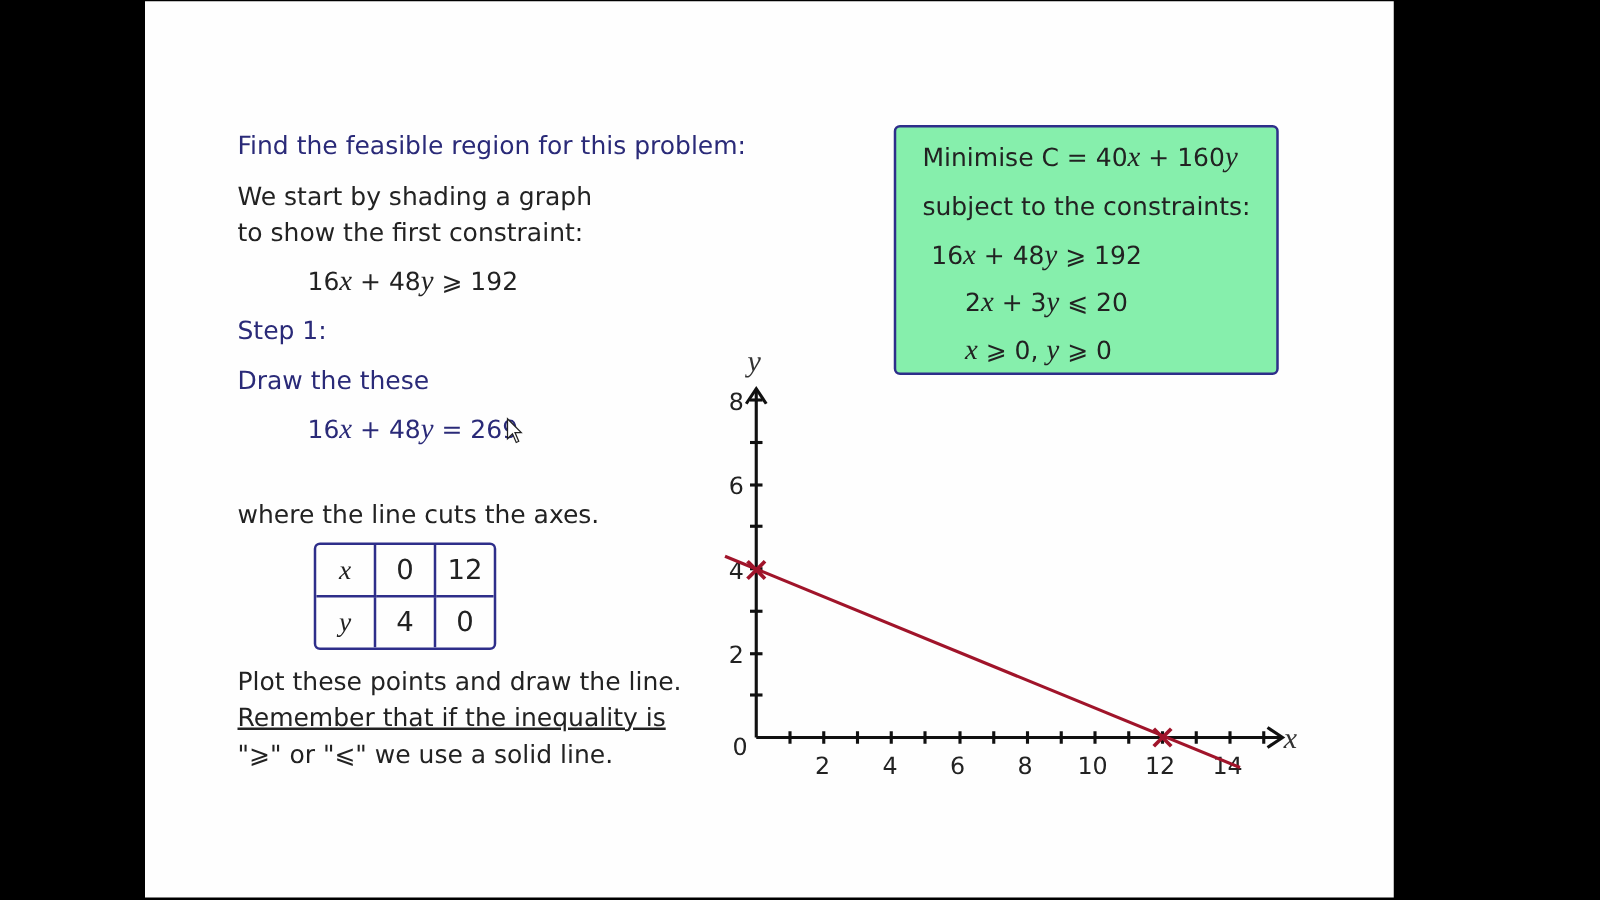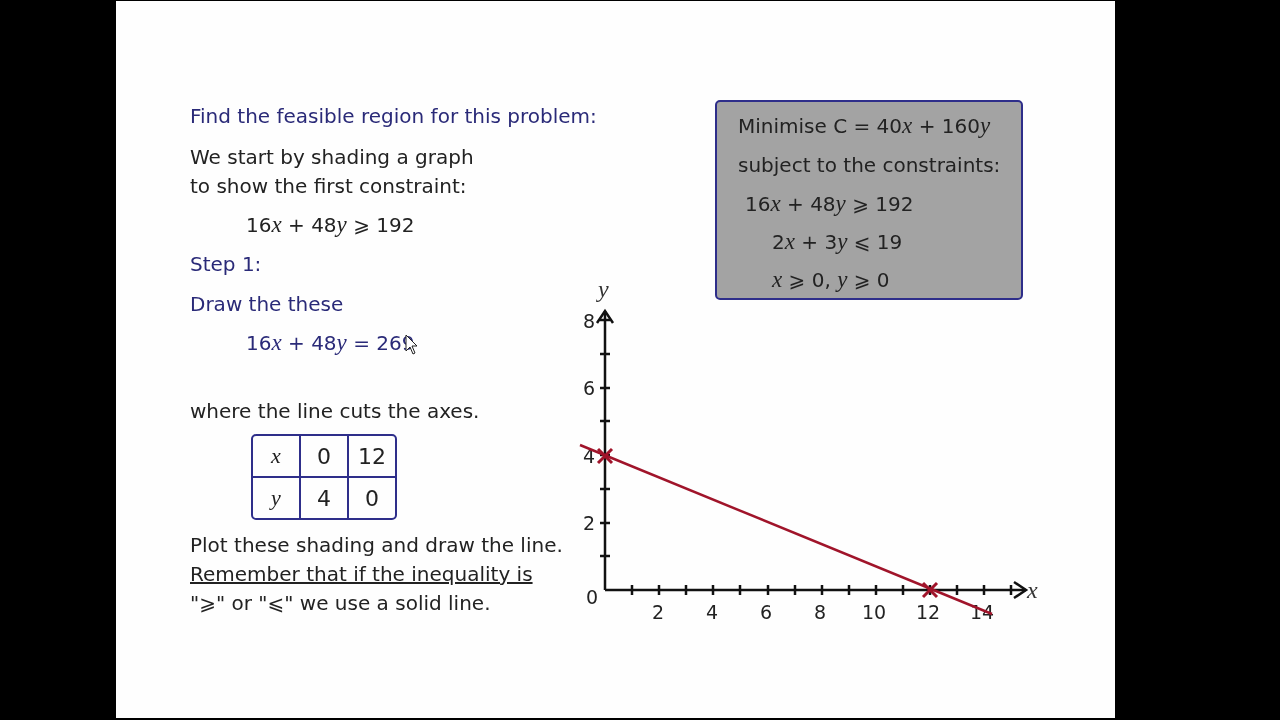--- a/index.html
+++ b/index.html
@@ -1,21 +1,21 @@
 <!DOCTYPE html>
 <html><head>
 <meta charset="utf-8">
 <style>
   html,body{margin:0;padding:0;}
   body{width:1280px;height:720px;background:#000;position:relative;overflow:hidden;font-family:"DejaVu Sans","Liberation Sans",sans-serif;}
   #slide{position:absolute;left:116px;top:1px;width:999px;height:717px;background:#fefefe;}
   .t{position:absolute;font-size:20px;color:#222;white-space:nowrap;line-height:29px;margin-left:12px;}
   .blue{color:#2a2a78;}
   .it{font-style:italic;font-family:"Liberation Serif","DejaVu Serif",serif;font-size:23px;}
-  #box{position:absolute;left:599px;top:99px;width:304px;height:196px;border:2px solid #2e2e8a;border-radius:5px;background:#a3a3a3;}
+  #box{position:absolute;left:599px;top:99px;width:304px;height:196px;border:2px solid #2e2e8a;border-radius:5px;background:#86efac;}
   #tbl{position:absolute;left:135px;top:433px;border-collapse:separate;border-spacing:0;border:2px solid #2e2e8a;border-radius:5px;overflow:hidden;}
   #tbl td{border-right:2px solid #2e2e8a;border-bottom:2px solid #2e2e8a;width:46px;height:40px;text-align:center;font-size:22px;color:#222;padding:0;}
   #tbl tr:last-child td{border-bottom:none;}
   #tbl td:last-child{border-right:none;}
   svg{position:absolute;left:0;top:0;}
 </style>
 </head>
 <body>
 
 <div id="slide">
@@ -45,34 +45,34 @@
       <td>12</td>
     </tr>
     <tr>
       <td class="it">y</td>
       <td>4</td>
       <td>0</td>
     </tr>
   </tbody>
     </table>
 
-  <div class="t" style="left:62px;top:530px;">Plot these shading and draw the line.</div>
+  <div class="t" style="left:62px;top:530px;">Plot these points and draw the line.</div>
   <div class="t" style="left:62px;top:559px;text-decoration:underline;">Remember that if the inequality is</div>
   <div class="t" style="left:62px;top:588px;">"⩾" or "⩽" we use a solid line.</div>
 
   <div id="box">
     <div class="t" style="left:9px;top:9px;">
       <span>Minimise C = 40</span><span class="it">x</span><span> + 160</span><span class="it">y</span>
     </div>
     <div class="t" style="left:9px;top:49px;text-align:right;">subject to the constraints:</div>
     <div class="t" style="left:16px;top:87px;">
       <span>16</span><span class="it">x</span><span> + 48</span><span class="it">y</span><span> ⩾ 192</span>
     </div>
     <div class="t" style="left:43px;top:125px;">
-      <span>2</span><span class="it">x</span><span> + 3</span><span class="it">y</span><span> ⩽ 19</span>
+      <span>2</span><span class="it">x</span><span> + 3</span><span class="it">y</span><span> ⩽ 20</span>
     </div>
     <div class="t" style="left:43px;top:163px;">
       <span class="it">x</span><span> ⩾ 0, </span><span class="it">y</span><span> ⩾ 0</span>
     </div>
   </div>
 
   <svg width="999" height="717">
     <g stroke="#111" stroke-width="2.5" fill="none">
       <line x1="489" y1="589" x2="489" y2="310"></line>
       <polyline points="481,322 489,310 497,322"></polyline>

